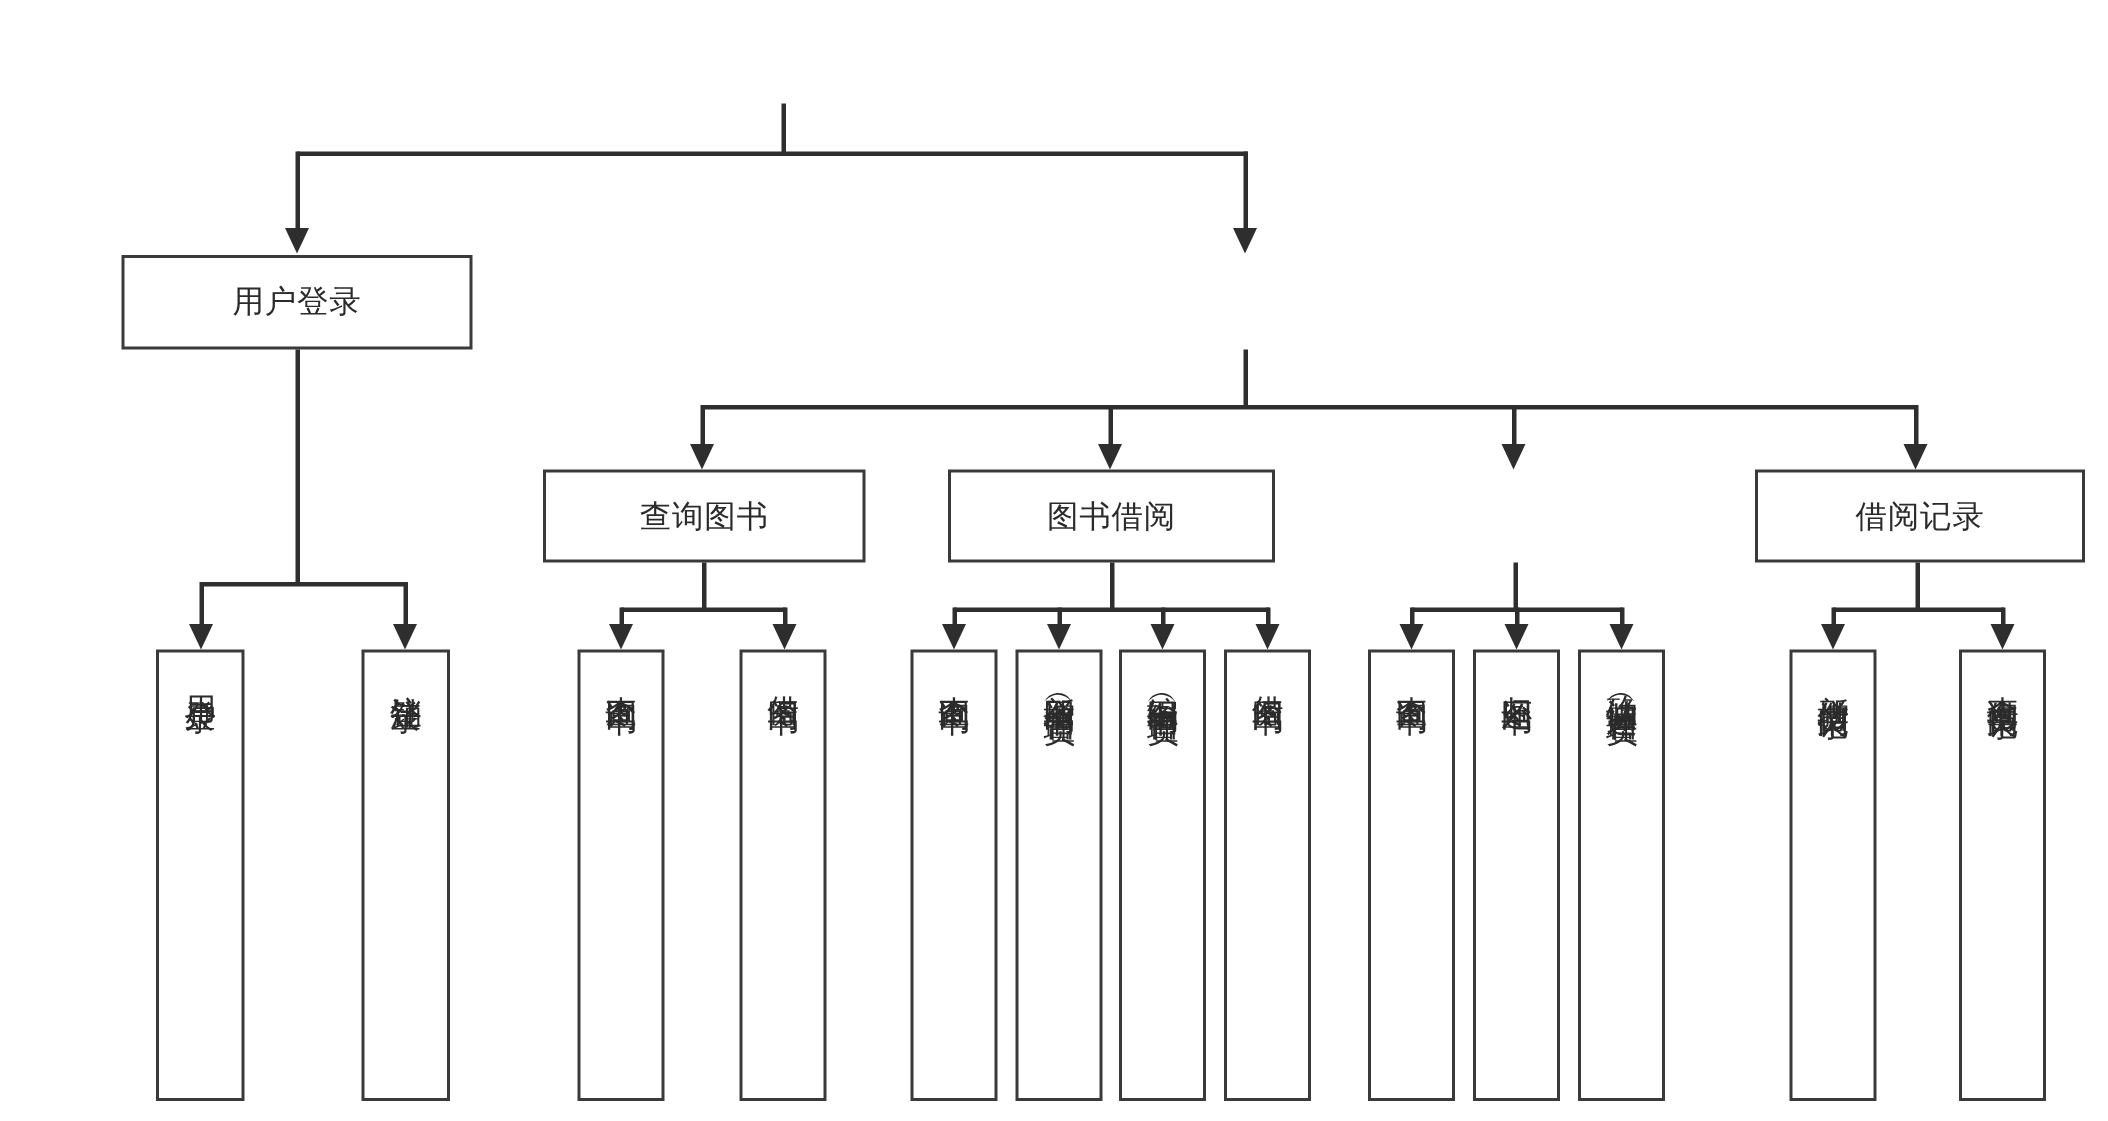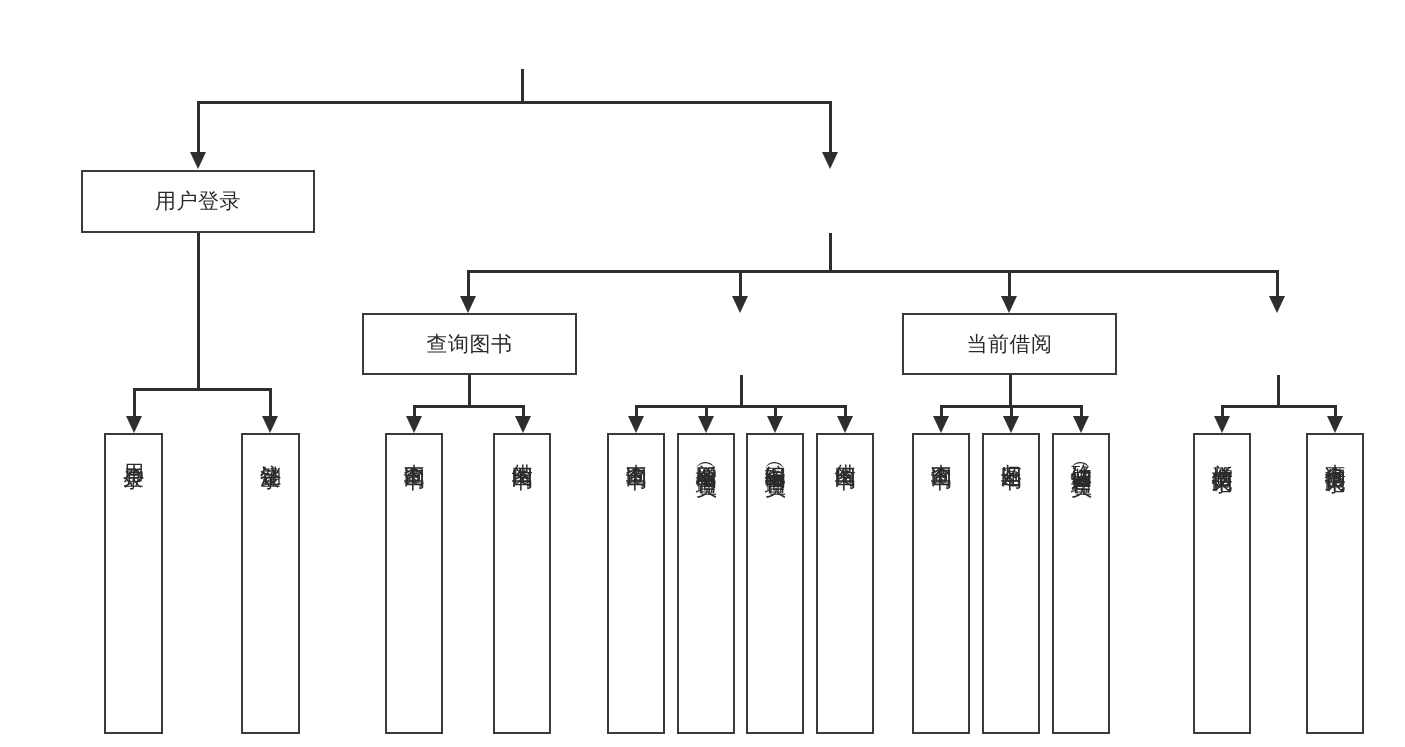--- a/index.html
+++ b/index.html
@@ -125,22 +125,25 @@
 
   <div class="conn v" style="left:1008px; top:270px; height:28px;"></div>
   <div class="arrow" style="left:1001px; top:296px;"></div>
 
   <div class="conn v" style="left:1276px; top:270px; height:28px;"></div>
   <div class="arrow" style="left:1269px; top:296px;"></div>
 
   <div class="node horiz" style="left:362px; top:313px; width:215px; height:62px;">
     <span class="label">查询图书</span>
   </div>
-  <div class="node horiz" style="left:902px; top:313px; width:215px; height:62px;">
-    <span class="label">当前借阅</span>
+  <div class="node horiz" style="left:632px; top:313px; width:218px; height:62px;">
+    <span class="label">图书借阅</span>
+  </div>
+  <div class="node horiz" style="left:1170px; top:313px; width:220px; height:62px;">
+    <span class="label">借阅记录</span>
   </div>
 
   <div class="conn v" style="left:468px; top:375px; height:31px;"></div>
   <div class="conn h" style="left:414px; top:405px; width:110px;"></div>
   <div class="conn v" style="left:413px; top:405px; height:13px;"></div>
   <div class="arrow" style="left:406px; top:416px;"></div>
   <div class="conn v" style="left:522px; top:405px; height:13px;"></div>
   <div class="arrow" style="left:515px; top:416px;"></div>
 
   <div class="node vert" style="left:385px; top:433px; width:58px; height:301px;">

